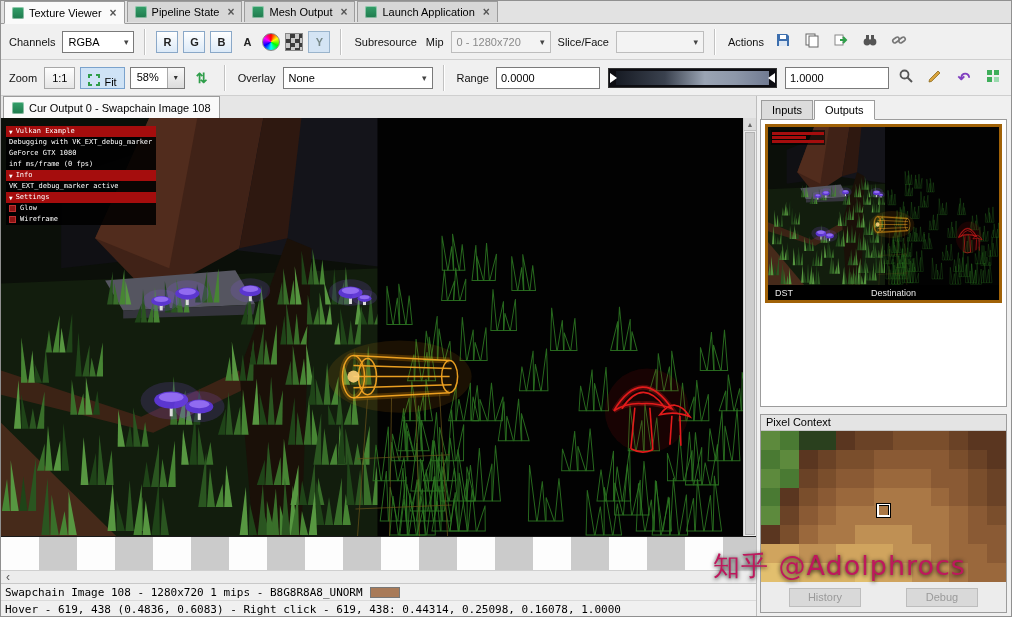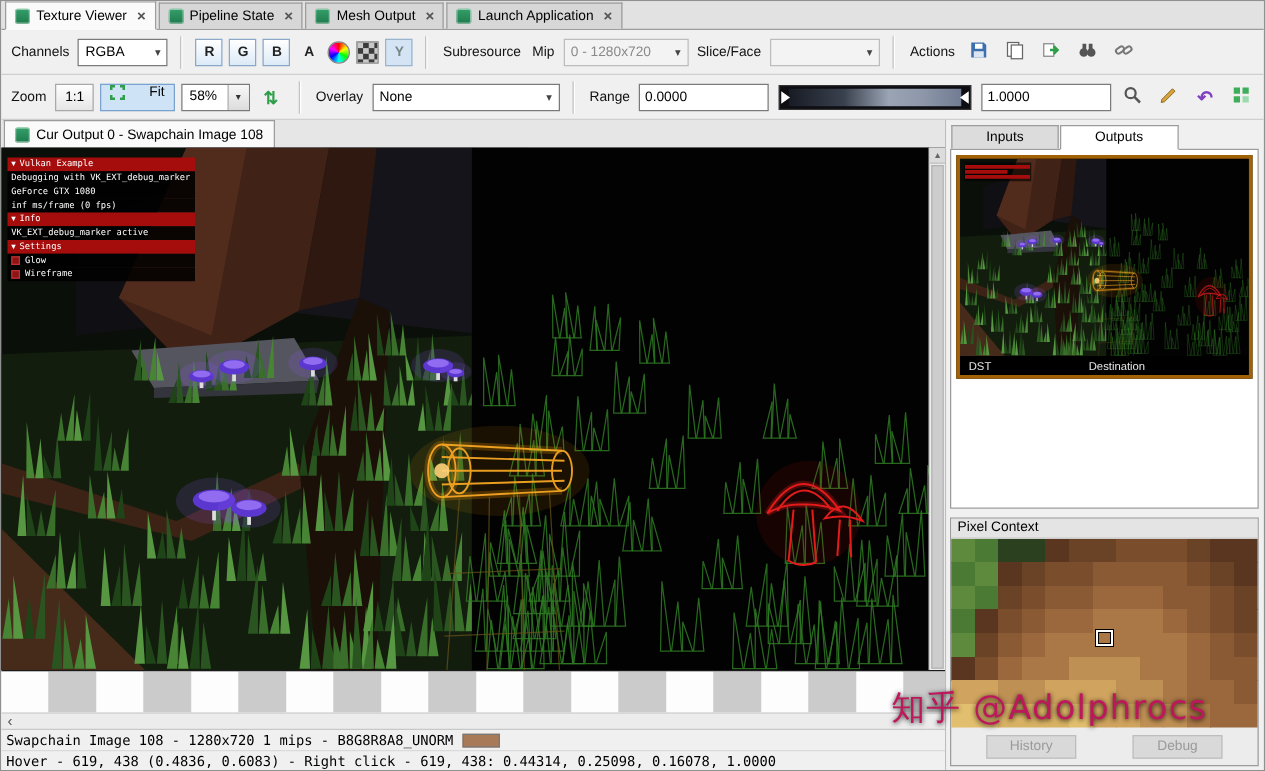--- a/index.html
+++ b/index.html
@@ -1,41 +1,41 @@
 <!DOCTYPE html>
 <html><head>
 <meta charset="utf-8">
 <style>
   *{box-sizing:border-box;margin:0;padding:0}
   html,body{width:1012px;height:617px;overflow:hidden}
   body{font-family:"Liberation Sans",sans-serif;font-size:11px;background:#f0f0f0;position:relative}
   .app{width:1012px;height:617px;border:1px solid #909090;position:relative;background:#f0f0f0;overflow:hidden}
 
   
-  .tabbar{height:23px;background:#e2e2e2;display:flex;align-items:center;padding-left:3px;border-bottom:1px solid #9c9c9c}
+  .tabbar{height:23px;background:#e2e2e2;display:flex;align-items:flex-start;padding-left:3px;border-bottom:1px solid #9c9c9c}
   .tab{display:flex;align-items:center;gap:5px;padding:0 7px;height:21px;background:#d7d7d7;border:1px solid #9c9c9c;border-bottom:none;margin-right:2px;white-space:nowrap;cursor:default}
   .tab.active{background:#fafafa;height:23px;margin-bottom:-1px;border-bottom:1px solid #fafafa}
   .tabicon{width:12px;height:12px;border-radius:2px;background:linear-gradient(#34a06a,#1f7a4d);box-shadow:inset 0 0 0 1px rgba(255,255,255,.45);flex:0 0 auto}
   .tabclose{color:#555;font-weight:bold;font-size:12px;margin-left:3px;line-height:10px}
 
   
   .toolbar{display:flex;align-items:center;padding:0 6px;height:36px;background:#f0f0f0;border-bottom:1px solid #cfcfcf;gap:5px}
   .lbl{color:#111;margin:0 2px;white-space:nowrap}
   .sep{width:0;border-left:1px solid #c2c2c2;border-right:1px solid #ffffff;height:26px;margin:0 5px}
   .select{display:flex;align-items:center;justify-content:space-between;background:#fff;border:1px solid #7a7a7a;height:22px;padding:0 2px 0 5px;min-width:70px;white-space:nowrap}
   .select .arrow{color:#444;font-size:9px;padding:0 3px}
   .select.disabled{background:#f3f3f3;color:#8a8a8a;border-color:#bdbdbd}
   .chanbtn{width:22px;height:22px;border:1px solid #8aa8c8;background:linear-gradient(#ffffff,#dceaf8);font-weight:bold;font-size:11px;color:#222;font-family:inherit}
   .flatbtn{border:1px solid transparent;background:transparent;height:22px;padding:0 5px;font-size:11px;font-family:inherit;font-weight:bold;color:#222}
   .ybtn{width:22px;height:22px;border:1px solid #9ab4cc;background:#d4e4f4;color:#788;font-weight:bold;font-size:11px;font-family:inherit}
   .colorwheel{width:18px;height:18px;border-radius:50%;background:conic-gradient(#f00,#ff0,#0f0,#0ff,#00f,#f0f,#f00);border:1px solid #888}
   .checkericon{width:18px;height:18px;background:repeating-conic-gradient(#3b3b3b 0% 25%,#c8c8c8 0% 50%);background-size:9px 9px;border:1px solid #888}
   .iconbtn{width:24px;height:24px;border:1px solid transparent;background:transparent;display:flex;align-items:center;justify-content:center;padding:0}
   .btn11{height:22px;border:1px solid #a8a8a8;background:linear-gradient(#fefefe,#e6e6e6);padding:0 7px;font-size:11px;font-family:inherit}
-  .fitbtn{height:22px;display:flex;align-items:flex-start;gap:19px;border:1px solid #7aa2cc;background:#cfe3f6;padding:0 7px;font-size:11px;font-family:inherit}
+  .fitbtn{height:22px;display:flex;align-items:flex-end;gap:4px;border:1px solid #7aa2cc;background:#cfe3f6;padding:0 7px;font-size:11px;font-family:inherit}
   .combo{display:flex;height:22px;border:1px solid #7a7a7a;background:#fff}
   .combo .val{padding:3px 6px;min-width:36px}
   .combo .cbtn{width:17px;background:linear-gradient(#f8f8f8,#dcdcdc);border-left:1px solid #aaa;display:flex;align-items:center;justify-content:center;font-size:8px;color:#333}
   .greenud{color:#2f9e4a;font-weight:bold;font-size:14px}
   .undoglyph{color:#8040c0;font-weight:bold;font-size:15px}
   .rangeinput{width:104px;height:22px;border:1px solid #7a7a7a;font:11px "Liberation Sans",sans-serif;padding:0 4px;background:#fff}
   .rangebar{flex:1;height:20px;background:#0d0d12;border:1px solid #333;position:relative;margin:0 3px;min-width:150px}
   .rangefill{position:absolute;left:7px;top:2px;bottom:2px;right:7px;background:linear-gradient(90deg,#171b24,#3a414e 32%,#9aa4b4 58%,#8d97a9 78%,#717b92)}
   .rmark{position:absolute;top:50%;transform:translateY(-50%);width:0;height:0;border-top:5px solid transparent;border-bottom:5px solid transparent}
   .rmark.min{left:1px;border-left:7px solid #fff}
@@ -62,21 +62,21 @@
   .dbg{position:absolute;left:5px;top:8px;width:150px;font:7px "DejaVu Sans Mono",monospace;color:#fff;line-height:11px;z-index:5}
   .dbg-h{background:#a50d0d;padding:0 3px;display:flex;gap:3px;align-items:center}
   .dbg-h .tri{font-size:6px}
   .dbg-l{background:rgba(0,0,0,.88);padding:0 3px}
   .dbg-cb{background:rgba(0,0,0,.88);padding:0 3px;display:flex;align-items:center;gap:4px}
   .cbbox{width:7px;height:7px;background:#8c1414;border:1px solid #c03030;flex:0 0 auto}
 
   
   .right{flex:1;background:#f0f0f0;padding:4px 4px 5px 3px;display:flex;flex-direction:column}
   .rtabs{display:flex;height:20px;align-items:flex-end;padding-left:1px}
-  .rtab{padding:0 27px;background:#dcdcdc;border:1px solid #9c9c9c;border-bottom:none;margin-right:1px;height:19px;display:flex;align-items:center}
+  .rtab{padding:0 10px;background:#dcdcdc;border:1px solid #9c9c9c;border-bottom:none;margin-right:1px;height:19px;display:flex;align-items:center}
   .rtab.active{background:#fff;height:20px;margin-bottom:-1px;border-bottom:1px solid #fff;position:relative;z-index:2}
   .outputs-panel{border:1px solid #9c9c9c;background:#fff;height:297px;padding:4px}
   .thumb{border:3px solid #a16207;background:#000;height:179px;position:relative}
   .thumb svg{width:100%;height:158px;display:block}
   .thumb-labels{height:15px;background:#000;color:#e8e8e8;font-size:9px;display:flex;align-items:center}
   .thumb-labels .l1{margin-left:7px}
   .thumb-labels .l2{margin-left:78px}
   .thumb-dbg{position:absolute;left:3px;top:3px;width:54px;background:rgba(0,0,0,.6);padding:1px}
   .thumb-dbg .bar{height:3px;background:#a50d0d;margin:1px 0}
   .thumb-dbg .bar.s{width:65%}

